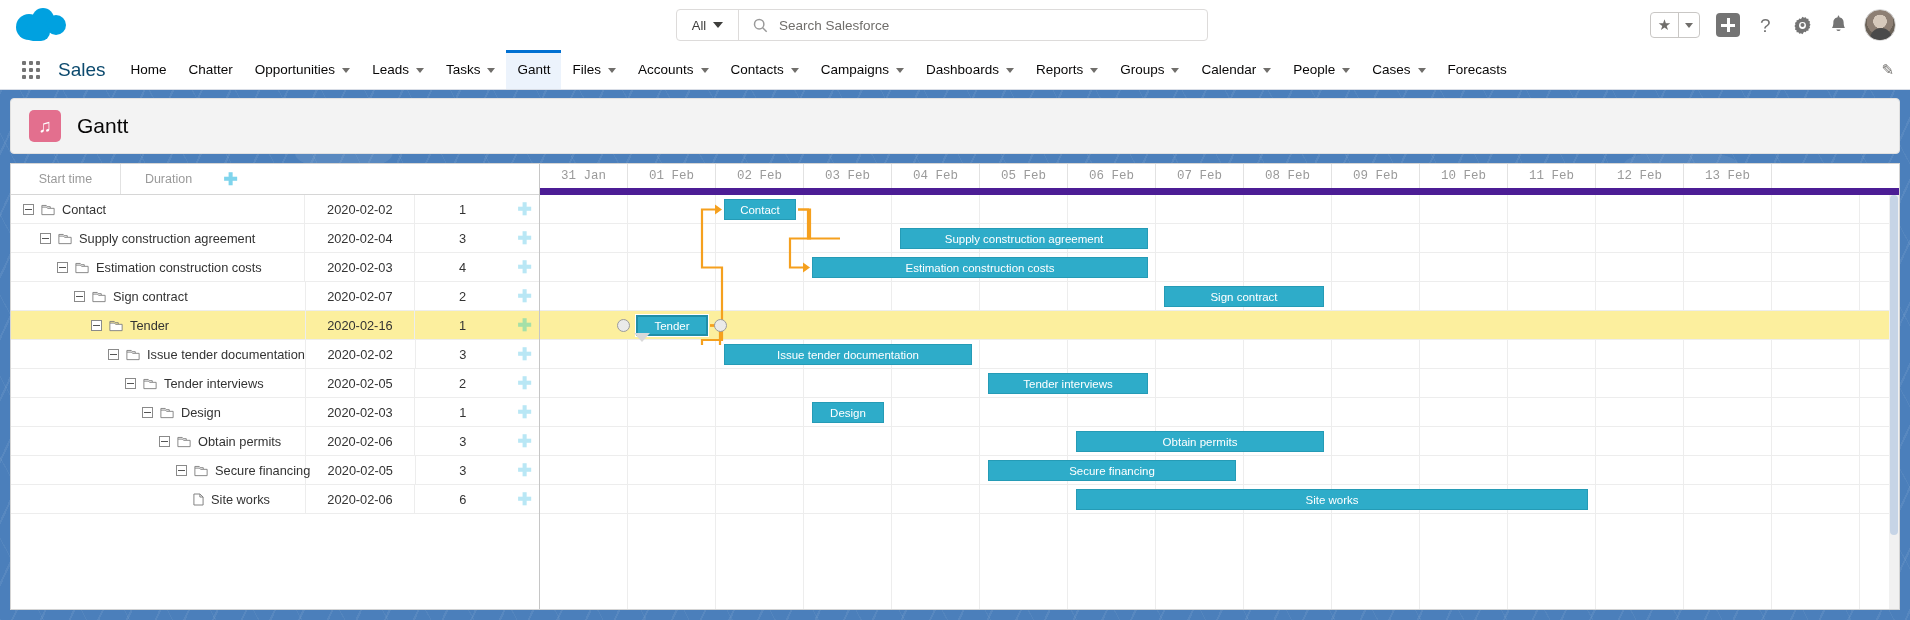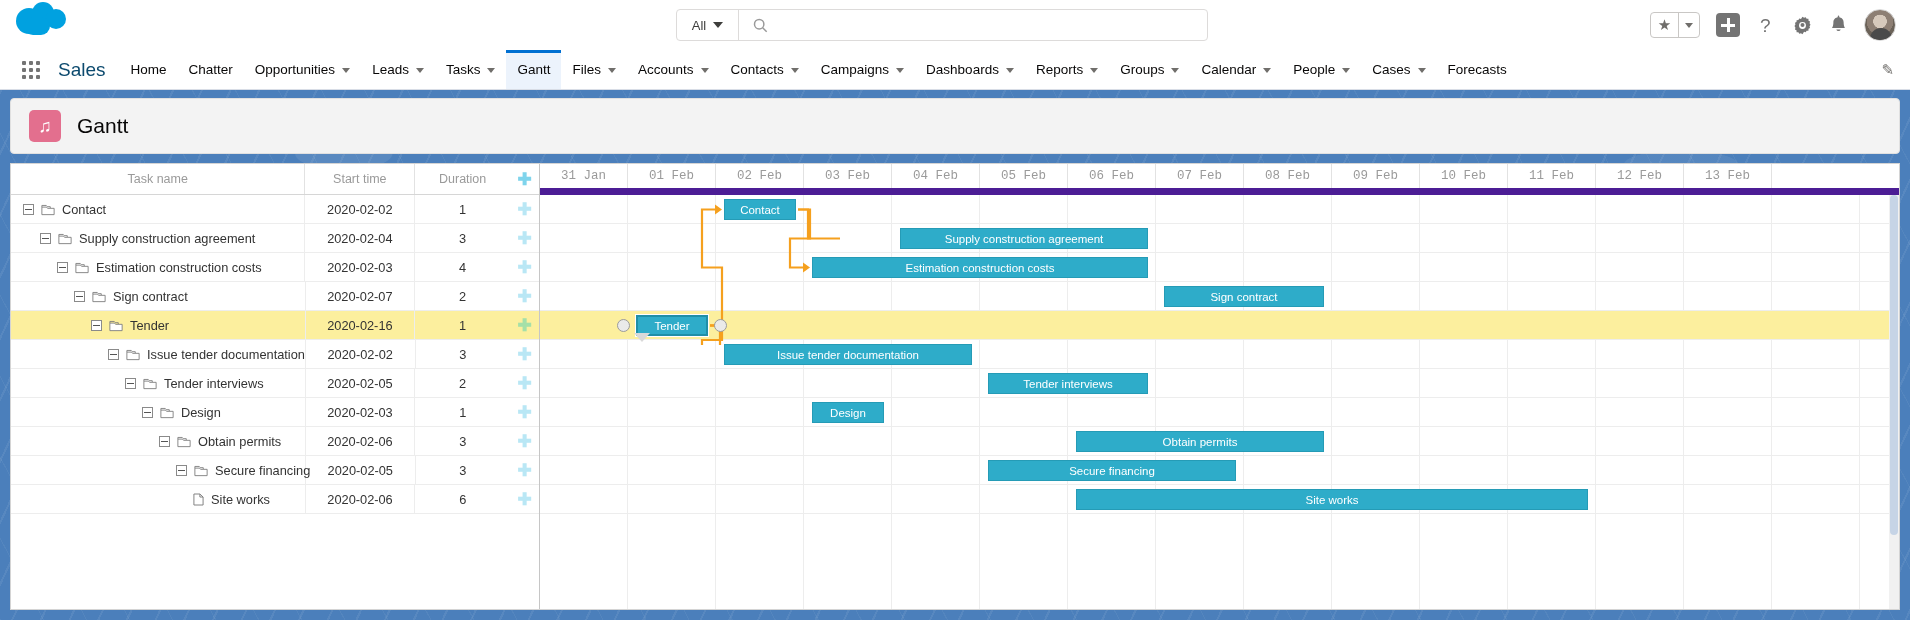--- a/index.html
+++ b/index.html
@@ -8,21 +8,21 @@
     font-family: "Liberation Sans", sans-serif;
     background: #ffffff;
     overflow: hidden;
   }
 
   
   .global-header {
     height: 50px;
     background: #ffffff;
     display: flex;
-    align-items: flex-start;
+    align-items: center;
     position: relative;
   }
   .sf-logo {
     margin-left: 14px;
     width: 54px; height: 38px;
     position: relative;
     flex: none;
   }
   .sf-logo .cl {
     position: absolute; background: #00a1e0; border-radius: 50%;
@@ -410,20 +410,21 @@
     <div class="search-scope">
       <span>All</span>
       <span class="caret-down"></span>
     </div>
     <span class="search-icon">
       <svg width="15" height="15" viewBox="0 0 16 16">
           <circle cx="6.6" cy="6.6" r="5" fill="none" stroke="#9a9a9a" stroke-width="1.6"></circle>
           <line x1="10.3" y1="10.3" x2="14.6" y2="14.6" stroke="#9a9a9a" stroke-width="1.6"></line>
         </svg>
     </span>
+    <input class="search-input" placeholder="Search Salesforce" style="">
   </div>
 
   <div class="header-right">
     <div class="fav-group">
       <div class="fav-star">★</div>
       <div class="fav-caret">
           <i></i>
         </div>
     </div>
     <div class="hdr-icon">
@@ -540,21 +541,20 @@
 
   <div class="gantt-header-card">
     <div class="gantt-app-icon">♫</div>
     <div class="gantt-title">Gantt</div>
   </div>
 
   <div class="gantt-body">
 
     <div class="grid-pane">
       <div class="grid-head">
-        <div class="gh-cell gh-task">Task name</div>
         <div class="gh-cell gh-start">Start time</div>
         <div class="gh-cell gh-dur">Duration</div>
         <div class="gh-cell gh-add">
             <span class="plus-icon">✚</span>
           </div>
       </div>
       <div id="grid-rows">
           <div class="grid-row">
             <div class="gr-task" style="padding-left: 12px;">
               <span class="toggle"></span>

